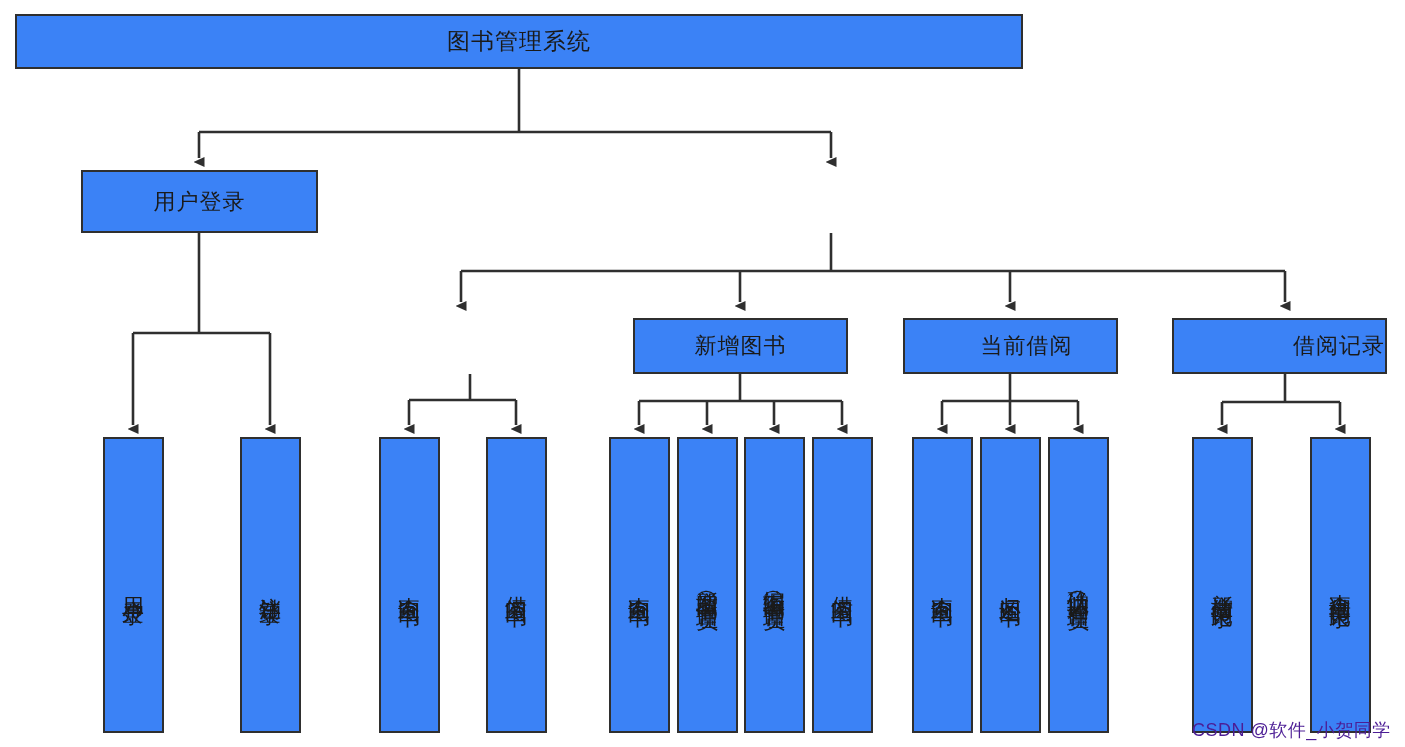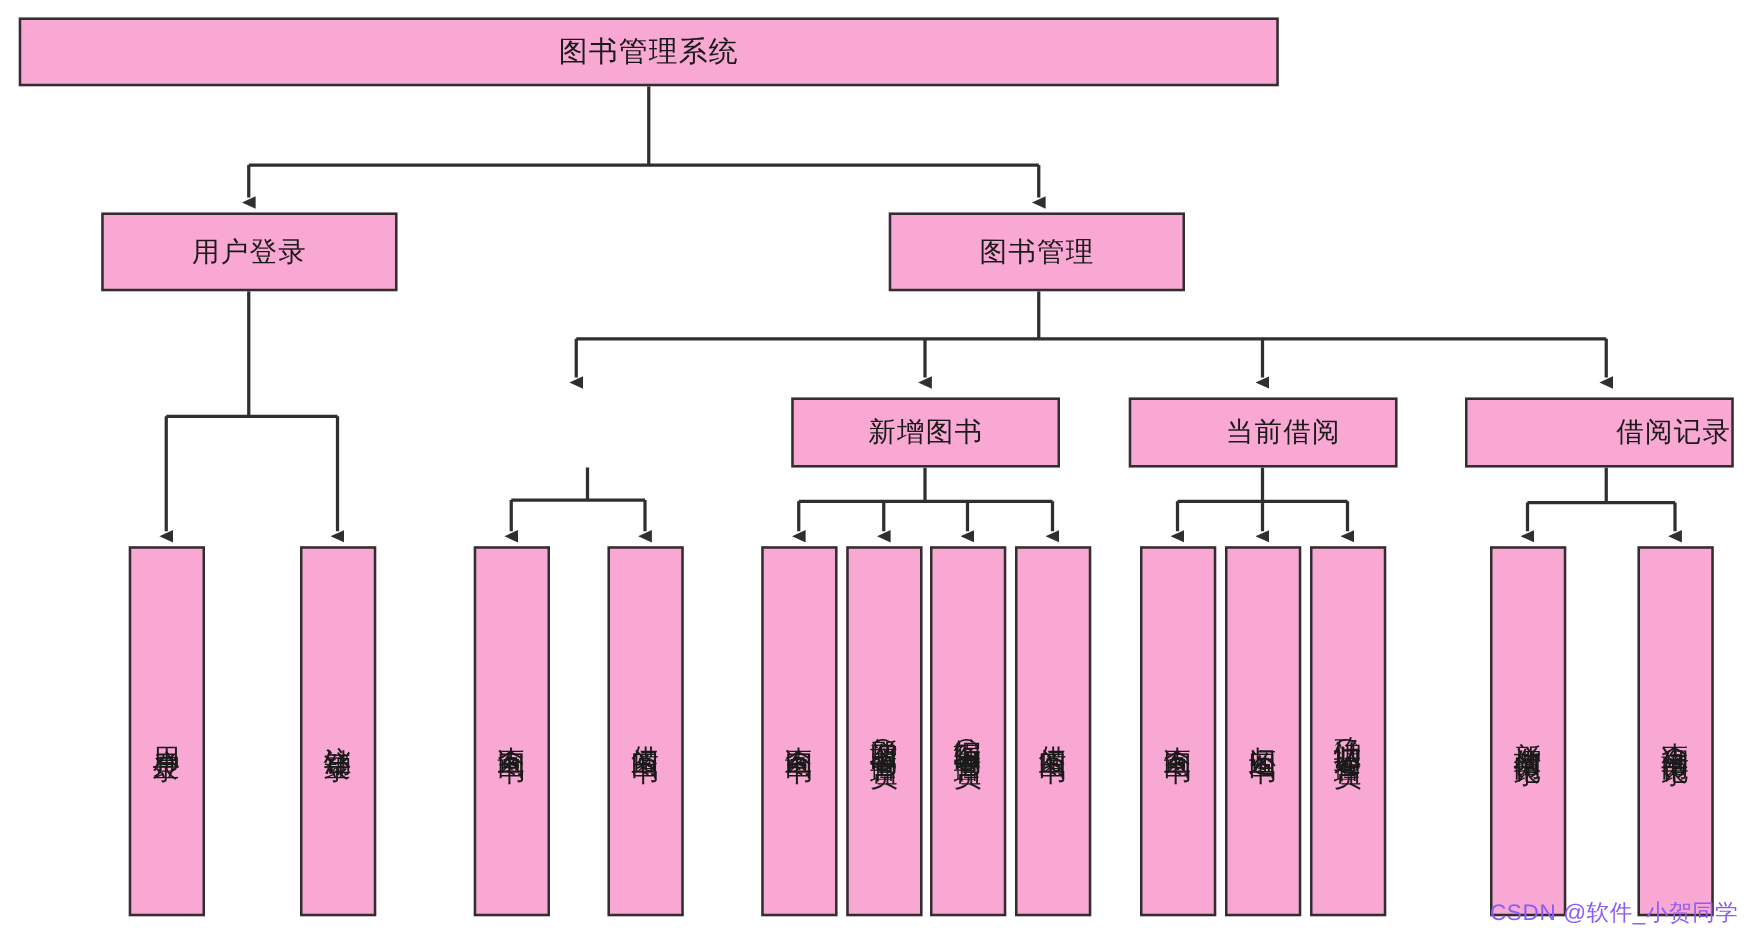--- a/index.html
+++ b/index.html
@@ -21,21 +21,21 @@
     position: absolute;
     left: 0;
     top: 0;
     width: 1405px;
     height: 747px;
     pointer-events: none;
   }
   .node {
     position: absolute;
     box-sizing: border-box;
-    background: #f9a8d4;
+    background: #3b82f6;
     border: 2px solid #2f2f2f;
     display: flex;
     align-items: center;
     justify-content: center;
     color: #1a1a1a;
   }
   .node.horizontal {
     font-size: 22px;
     letter-spacing: 1px;
   }
@@ -49,21 +49,21 @@
     white-space: nowrap;
     line-height: 1.05;
     letter-spacing: 3px;
   }
   .node.root {
     font-size: 23px;
   }
   .watermark {
     position: absolute;
     font-size: 18px;
-    color: #8b5cf6;
+    color: #4c1d95;
     white-space: nowrap;
     letter-spacing: 0.5px;
     user-select: none;
   }
 </style>
 </head>
 <body>
 
 <div id="canvas">
 
@@ -117,23 +117,20 @@
     </g>
   </svg>
 
   <div class="node horizontal root" style="left:15px; top:14px; width:1008px; height:55px;">
     <span>图书管理系统</span>
   </div>
 
   <div class="node horizontal" style="left:81px; top:170px; width:237px; height:63px;">
     <span>用户登录</span>
   </div>
-  <div class="node horizontal" style="left:711px; top:170px; width:237px; height:63px;">
-    <span>图书管理</span>
-  </div>
 
   <div class="node horizontal" style="left:633px; top:318px; width:215px; height:56px;">
     <span>新增图书</span>
   </div>
   <div class="node horizontal" style="left:903px; top:318px; width:215px; height:56px;padding-left:32px;">
     <span>当前借阅</span>
   </div>
   <div class="node horizontal" style="left:1172px; top:318px; width:215px; height:56px;justify-content:flex-end;">
     <span>借阅记录</span>
   </div>

